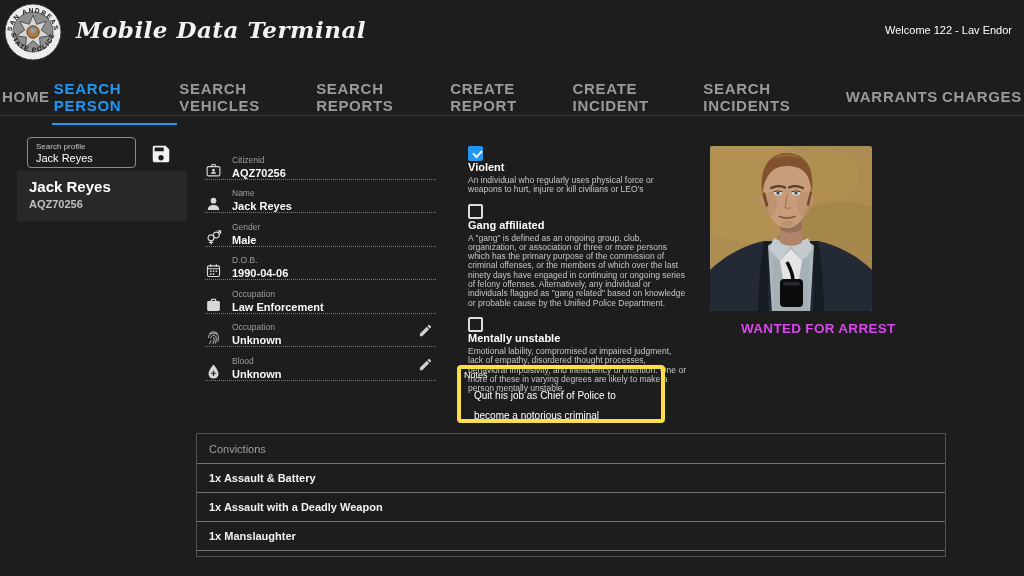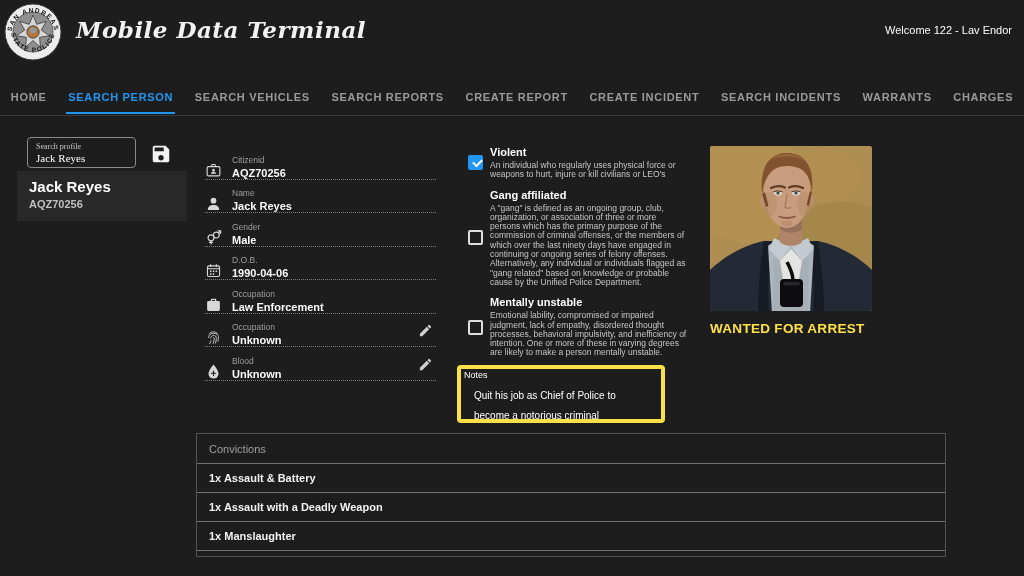--- a/index.html
+++ b/index.html
@@ -10,27 +10,27 @@
   
   .header { position:absolute; top:0; left:0; right:0; height:66px; }
   .logo { position:absolute; left:4px; top:3px; width:58px; height:58px; }
   .app-title { position:absolute; left:76px; top:16px; font-family:"DejaVu Serif", serif;
                font-style:italic; font-weight:700; font-size:23px; color:#f2f2f2; letter-spacing:0.5px; }
   .welcome { position:absolute; right:12px; top:24px; font-size:11px; color:#fdfdfd; }
 
   
   .nav { position:absolute; top:78px; left:0; right:0; height:38px; display:flex;
          justify-content:space-around; align-items:center; border-bottom:1px solid #383838; }
-  .nav-item { font-size:11px; font-weight:bold; letter-spacing:0.7px; color:#9a9a9a;
+  .nav-item { font-size:15px; font-weight:bold; letter-spacing:0.7px; color:#9a9a9a;
               cursor:pointer; padding:11px 2px 9px 2px; border-bottom:2px solid transparent; }
   .nav-item.active { color:#2196f3; border-bottom-color:#2196f3; }
 
   
   .search-box { position:absolute; left:27px; top:137px; width:109px; height:31px;
-                border:1px solid #8b8b8b; border-radius:4px; background:transparent;font-family:Liberation Serif, serif; }
+                border:1px solid #8b8b8b; border-radius:4px; background:transparent; }
   .search-box .flabel { font-size:8px; color:#c6c6c6; margin:4px 0 0 8px; }
   .search-box input { display:block; width:92px; margin:1px 0 0 8px; border:none; outline:none;
                       background:transparent; color:#fff; font-size:11px; font-family:inherit; }
   .save-btn { position:absolute; left:148px; top:141px; width:26px; height:26px; background:none;
               border:none; cursor:pointer; padding:2px; }
   .result-item { position:absolute; left:17px; top:171px; width:170px; height:50px;
                  background:#282828; padding:7px 12px; cursor:pointer; }
   .result-name { font-size:15px; font-weight:bold; color:#fff; }
   .result-id { font-size:11px; font-weight:bold; color:#c0c0c0; margin-top:3px; }
 
@@ -39,41 +39,41 @@
   .field { position:relative; height:33.5px; border-bottom:1px dotted #7d7d7d;
            display:flex; align-items:flex-end; }
   .field .ficon { width:17px; height:17px; margin-right:10px; flex-shrink:0; }
   .field .flabel { font-size:8.5px; color:#9e9e9e; }
   .field .fvalue { font-size:11px; font-weight:bold; color:#fafafa; margin-top:2px; }
   .edit-btn { position:absolute; right:2px; top:9px; width:16px; height:16px; background:none;
               border:none; cursor:pointer; padding:0; }
 
   
   .flags { position:absolute; left:468px; top:146px; width:219px; }
-  .flag-group { display:flex; align-items:center; margin-bottom:9px; }
+  .flag-group { display:flex; margin-bottom:9px;flex-direction:column; }
   .checkbox { width:15px; height:15px; border:2px solid #dedede; border-radius:2px;
               margin-right:7px; flex-shrink:0; position:relative; cursor:pointer; }
   .checkbox.checked { background:#2196f3; border-color:#2196f3; }
   .checkbox.checked::after { content:""; position:absolute; left:3px; top:2px; width:7px; height:4px;
               border-left:2px solid #fff; border-bottom:2px solid #fff; transform:rotate(-45deg); }
   .flag-text { flex:1; }
   .flag-title { font-size:11px; font-weight:bold; color:#fff; margin-bottom:3px; }
   .flag-desc { font-size:8.5px; color:#c6c6c6; line-height:9.3px; }
 
   
   .notes { position:absolute; left:457px; top:365px; width:208px; height:58px;
            border:4px solid #fde047; border-radius:4px; }
   .notes-label { position:absolute; top:1px; left:3px; font-size:9px; color:#fff; }
   .notes-value { padding:17px 10px 0 13px; font-size:10px; color:#fff; line-height:20px; }
 
   
   .photo { position:absolute; left:710px; top:146px; width:162px; height:165px;
            border-radius:2px; overflow:hidden; }
-  .wanted { position:absolute; left:710px; top:321px; font-size:13.5px; font-weight:bold;
-            letter-spacing:0.3px; color:#fde047; }
+  .wanted { position:absolute; left:741px; top:321px; font-size:13.5px; font-weight:bold;
+            letter-spacing:0.3px; color:#d946ef; }
 
   
   .convictions { position:absolute; left:196px; top:433px; width:750px; height:124px;
                  border:1px solid #525252; overflow:hidden; }
   .conv-header { height:29px; display:flex; align-items:center; padding-left:12px;
                  font-size:11px; color:#9e9e9e; }
   .conv-row { height:29px; display:flex; align-items:center; padding-left:12px;
               font-size:11px; font-weight:bold; color:#f2f2f2; border-top:1px solid #737373; }
 
   svg { display:block; }

